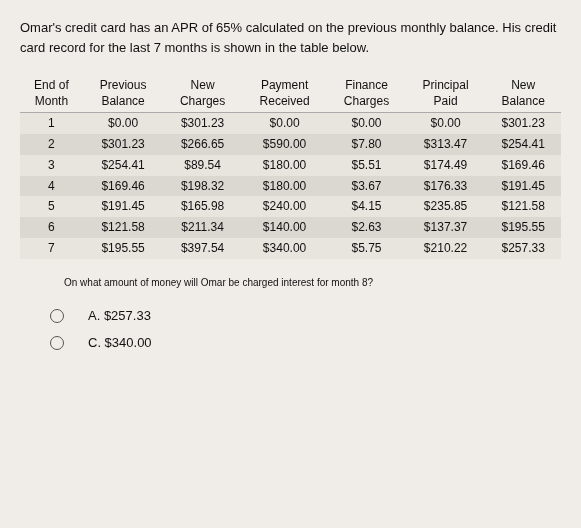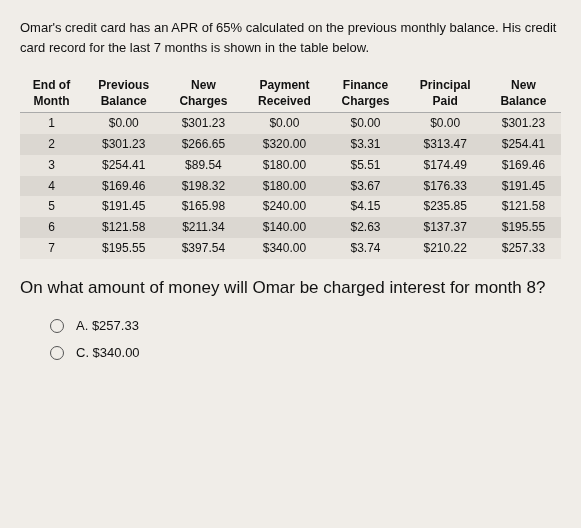--- a/index.html
+++ b/index.html
@@ -21,52 +21,53 @@
       width: 100%;
       margin-bottom: 16px;
     }
     table {
       width: 100%;
       border-collapse: collapse;
       font-size: 12px;
     }
     th {
       text-align: center;
-      font-weight: bold;
+      font-weight: normal;
       padding: 3px 4px;
       border-bottom: 1px solid #aaa;
       vertical-align: bottom;
       line-height: 1.3;
     }
     td {
       text-align: center;
       padding: 2px 4px;
       line-height: 1.4;
     }
     tbody tr:nth-child(odd) {
       background: #e8e4de;
     }
     tbody tr:nth-child(even) {
       background: #dbd7d1;
     }
     .question-text {
-      font-size: 17px;
+      font-size: 10px;
       margin-bottom: 18px;
       line-height: 1.5;
+      margin-left: 44px;
     }
     .options {
       display: flex;
       flex-direction: column;
       gap: 12px;
       padding-left: 30px;
     }
     .option-item {
       display: flex;
-      align-items: center;
-      gap: 12px;
+      align-items: flex-end;
+      gap: 24px;
       font-size: 13px;
       cursor: pointer;
     }
     .radio-circle {
       width: 14px;
       height: 14px;
       border-radius: 50%;
       border: 1.5px solid #555;
       background: transparent;
       flex-shrink: 0;
@@ -100,22 +101,22 @@
           <td>$301.23</td>
           <td>$0.00</td>
           <td>$0.00</td>
           <td>$0.00</td>
           <td>$301.23</td>
         </tr>
         <tr>
           <td>2</td>
           <td>$301.23</td>
           <td>$266.65</td>
-          <td>$320.00</td>
-          <td>$3.31</td>
+          <td>$590.00</td>
+          <td>$7.80</td>
           <td>$313.47</td>
           <td>$254.41</td>
         </tr>
         <tr>
           <td>3</td>
           <td>$254.41</td>
           <td>$89.54</td>
           <td>$180.00</td>
           <td>$5.51</td>
           <td>$174.49</td>
@@ -146,21 +147,21 @@
           <td>$140.00</td>
           <td>$2.63</td>
           <td>$137.37</td>
           <td>$195.55</td>
         </tr>
         <tr>
           <td>7</td>
           <td>$195.55</td>
           <td>$397.54</td>
           <td>$340.00</td>
-          <td>$3.74</td>
+          <td>$5.75</td>
           <td>$210.22</td>
           <td>$257.33</td>
         </tr>
       </tbody>
   </table>
 </div>
 
 <div class="question-row">
   <p class="question-text">On what amount of money will Omar be charged interest for month 8?</p>
 </div>

